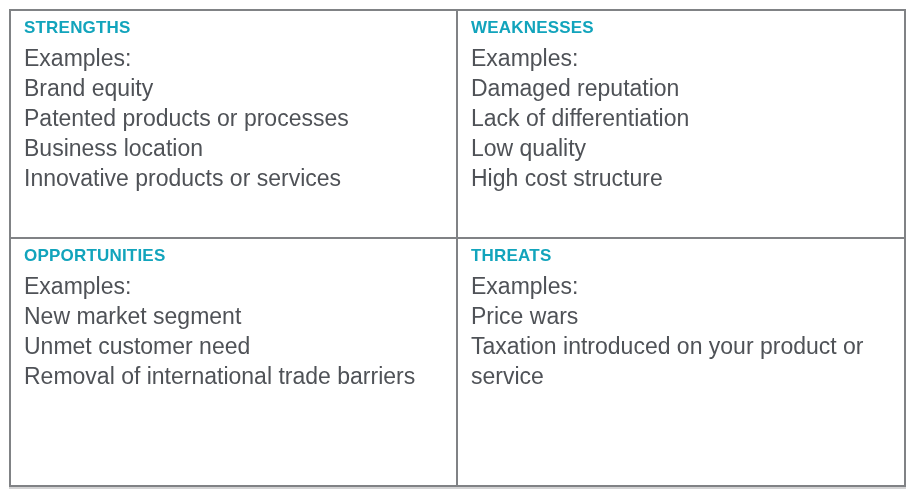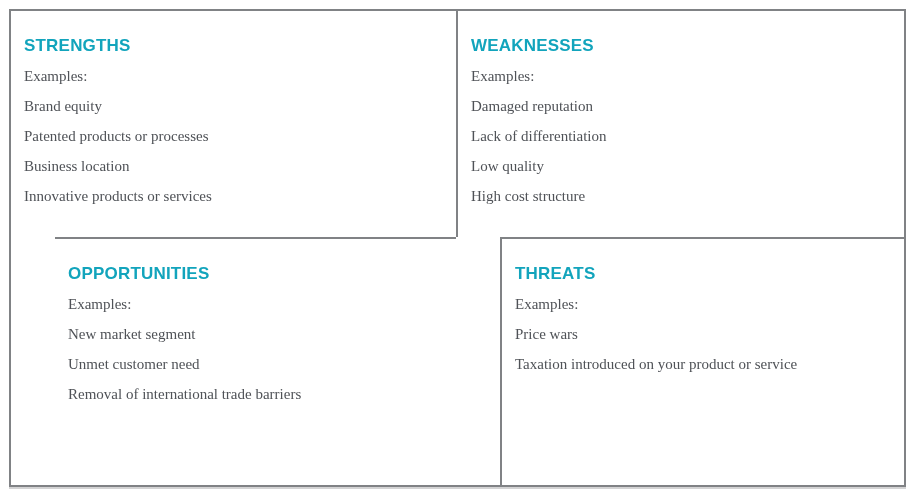--- a/index.html
+++ b/index.html
@@ -23,37 +23,36 @@
     box-sizing: border-box;
     border: 2px solid var(--border, #808285);
     box-shadow: 0 2px 0 rgba(128, 130, 133, 0.35);
     display: grid;
     grid-template-columns: 445px 1fr;
     grid-template-rows: 226px 1fr;
     background: #ffffff;
   }
   .cell {
     box-sizing: border-box;
-    padding: 20px 18px 6px 13px;
+    padding: 2px 18px 6px 13px;
     overflow: hidden;
   }
   .cell.col2 { border-left: 2px solid var(--border, #808285); }
-  .cell.row2 { border-top: 2px solid var(--border, #808285); margin-left: 44px; }
+  .cell.row2 { border-top: 2px solid var(--border, #808285); }
   .q-title {
     color: var(--heading, #12a4bc);
     font-weight: bold;
     font-size: 17px;
     line-height: 30px;
     letter-spacing: 0.2px;
   }
   .q-line {
     color: var(--body-text, #4f5257);
-    font-size: 15px;
+    font-size: 23px;
     line-height: 30px;
-    font-family: Liberation Serif, serif;
   }
 </style>
 </head>
 <body>
 
 <div class="swot-table">
 
   <div class="cell row1 col1">
     <div class="q-title">STRENGTHS</div>
     <div class="q-line">Examples:</div>

